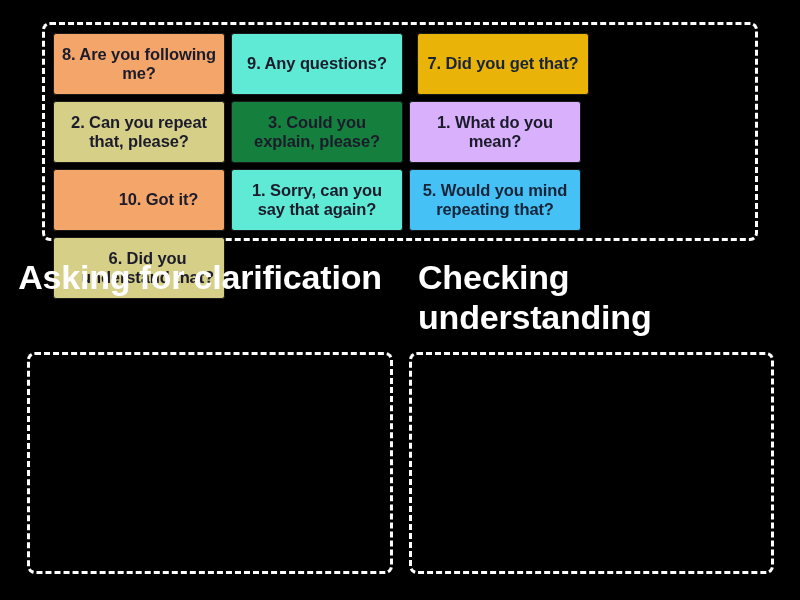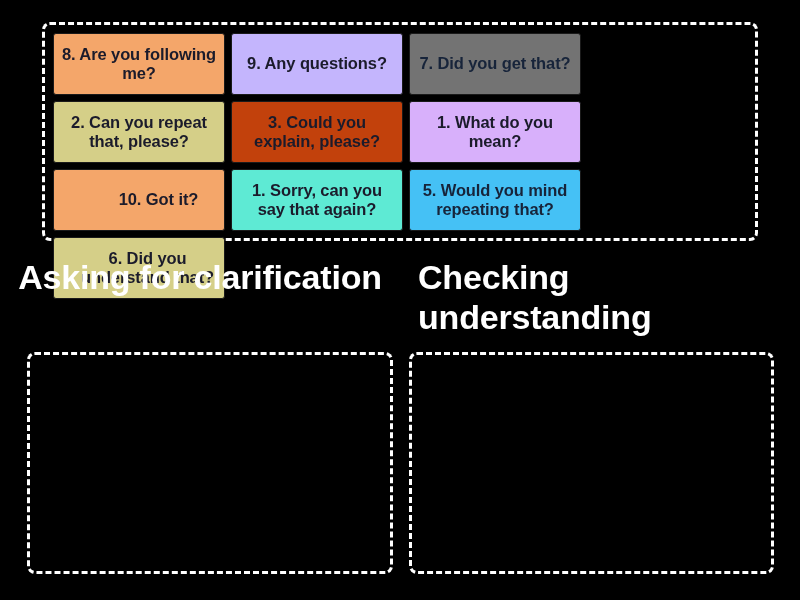--- a/index.html
+++ b/index.html
@@ -110,24 +110,24 @@
   .dropzone.right { left: 409px; width: 365px; }
 </style>
 </head>
 <body>
 
 <div id="stage">
 
   <div class="tile-tray">
     <div class="tile-grid" id="tile-grid">
         <div class="tile" style="background: rgb(244, 166, 106); color: rgb(27, 27, 43);">8. Are you following me?</div>
-        <div class="tile" style="background: #c4b5fd; color: rgb(27, 27, 43);">9. Any questions?</div>
-        <div class="tile" style="background: #737373; color: rgb(23, 36, 58);">7. Did you get that?</div>
+        <div class="tile" style="background: #5eead4; color: rgb(27, 27, 43);">9. Any questions?</div>
+        <div class="tile" style="background: #eab308; color: rgb(23, 36, 58); margin-left: 8px;">7. Did you get that?</div>
         <div class="tile" style="background: rgb(213, 207, 136); color: rgb(27, 27, 43);">2. Can you repeat that, please?</div>
-        <div class="tile" style="background: #c2410c; color: rgb(27, 27, 43);">3. Could you explain, please?</div>
+        <div class="tile" style="background: #15803d; color: rgb(27, 27, 43);">3. Could you explain, please?</div>
         <div class="tile" style="background: rgb(216, 176, 251); color: rgb(27, 27, 43);">1. What do you mean?</div>
         <div class="tile" style="background: rgb(244, 166, 106); color: rgb(27, 27, 43); padding-left: 46px;">10. Got it?</div>
         <div class="tile" style="background: #5eead4; color: rgb(27, 27, 43);">1. Sorry, can you say that again?</div>
         <div class="tile" style="background: rgb(69, 193, 245); color: rgb(23, 36, 58);">5. Would you mind repeating that?</div>
         <div class="tile" style="background: rgb(213, 207, 136); color: rgb(27, 27, 43); padding-left: 24px;">6. Did you understand that?</div>
       </div>
   </div>
 
   <div class="headings-row">
     <div class="heading">Asking for clarification</div>

